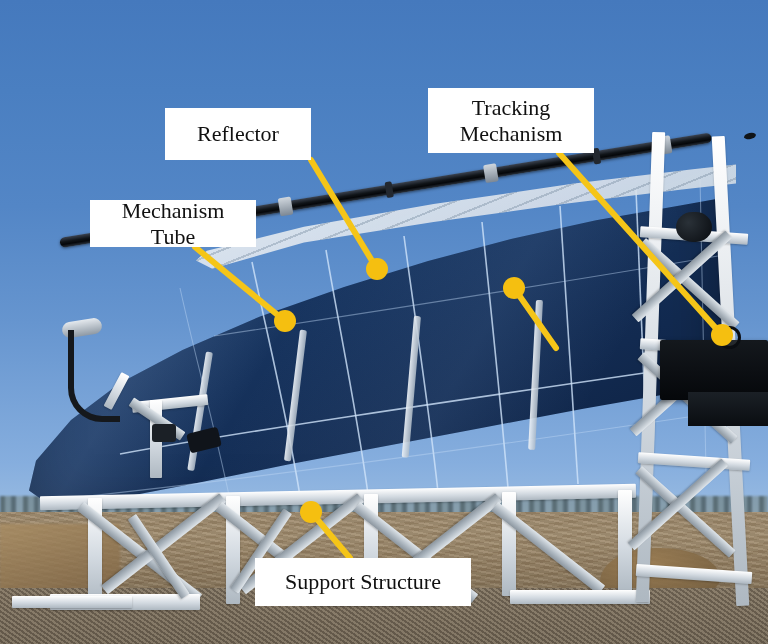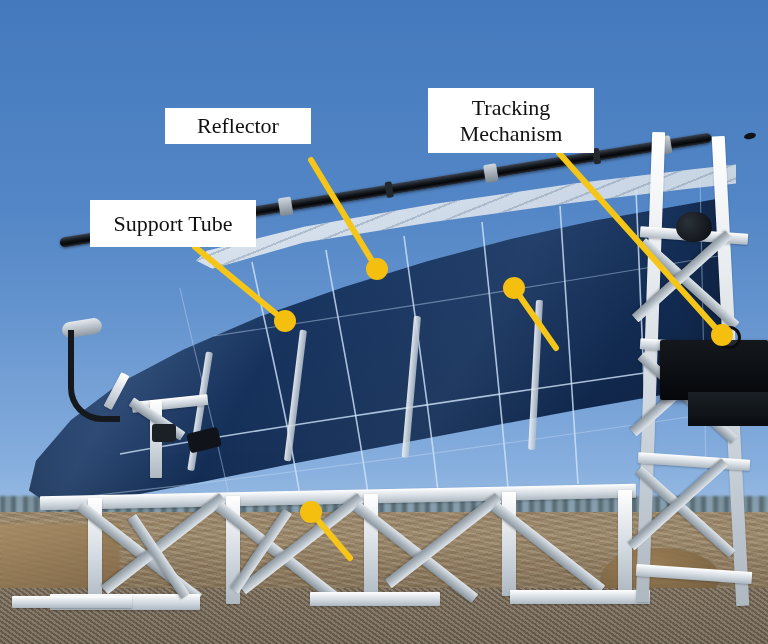--- a/index.html
+++ b/index.html
@@ -343,21 +343,21 @@
     display: flex;
     align-items: center;
     justify-content: center;
     text-align: center;
     line-height: 1.18;
     box-sizing: border-box;
     padding: 4px 10px;
     white-space: pre-line;
     user-select: none;
   }
-  #label-reflector            { left:165px; top:108px; width:146px; height:36px; font-size:22px; }
+  #label-reflector            { left:165px; top:108px; width:146px; height:52px; font-size:22px; }
   #label-tracking-mechanism   { left:428px; top:88px;  width:166px; height:65px; font-size:22px; }
   #label-receiver-tube        { left:90px;  top:200px; width:166px; height:47px; font-size:22px; }
   #label-heat-transfer-fluid  { left:512px; top:348px; width:160px; height:58px; font-size:22px; }
   #label-support-structure    { left:255px; top:558px; width:216px; height:48px; font-size:22px; }
 </style>
 </head>
 <body>
 
 <div id="scene">
 
@@ -483,17 +483,18 @@
     <circle class="dot" cx="285" cy="321" r="11"></circle>
     <circle class="dot" cx="514" cy="288" r="11"></circle>
     <circle class="dot" cx="311" cy="512" r="11"></circle>
   </svg>
 
   <div class="label" id="label-reflector">Reflector</div>
 
   <div class="label" id="label-tracking-mechanism">Tracking
 Mechanism</div>
 
-  <div class="label" id="label-receiver-tube">Support Tube</div>
-
-
+  <div class="label" id="label-receiver-tube">Mechanism Tube</div>
+
+
+  <div class="label" id="label-support-structure">Support Structure</div>
 
 </div>
 
 </body></html>

